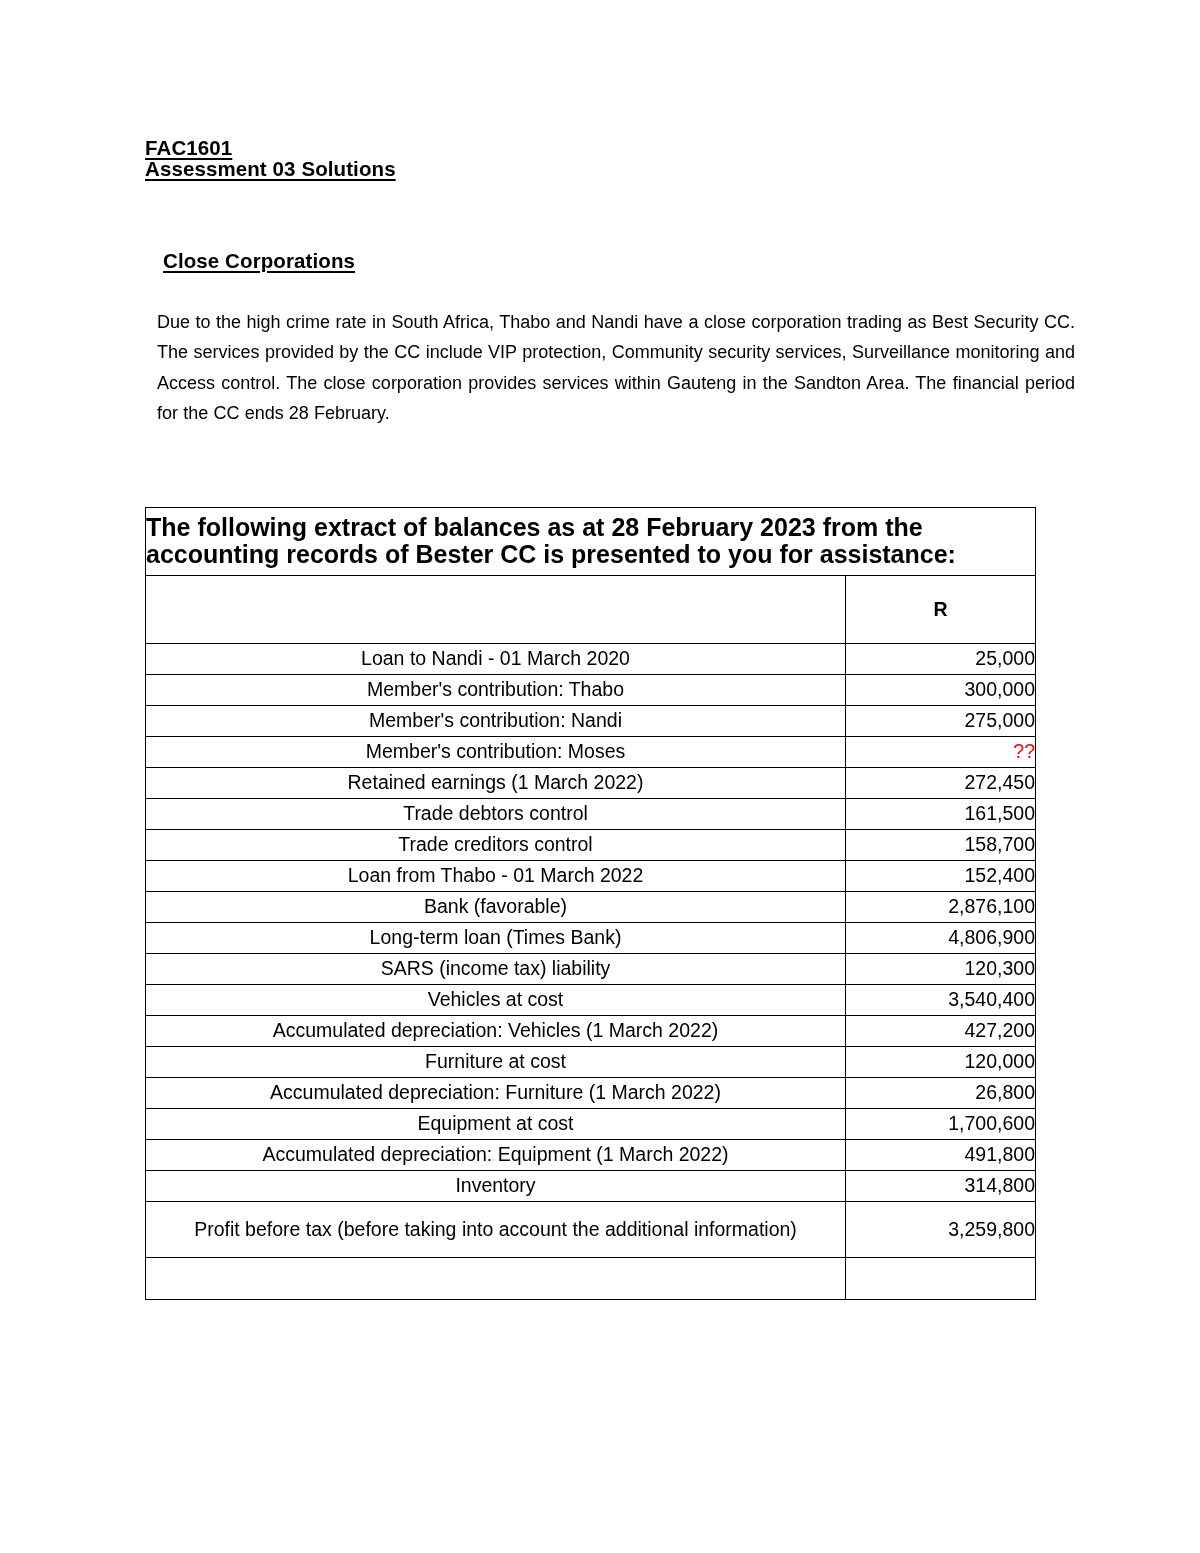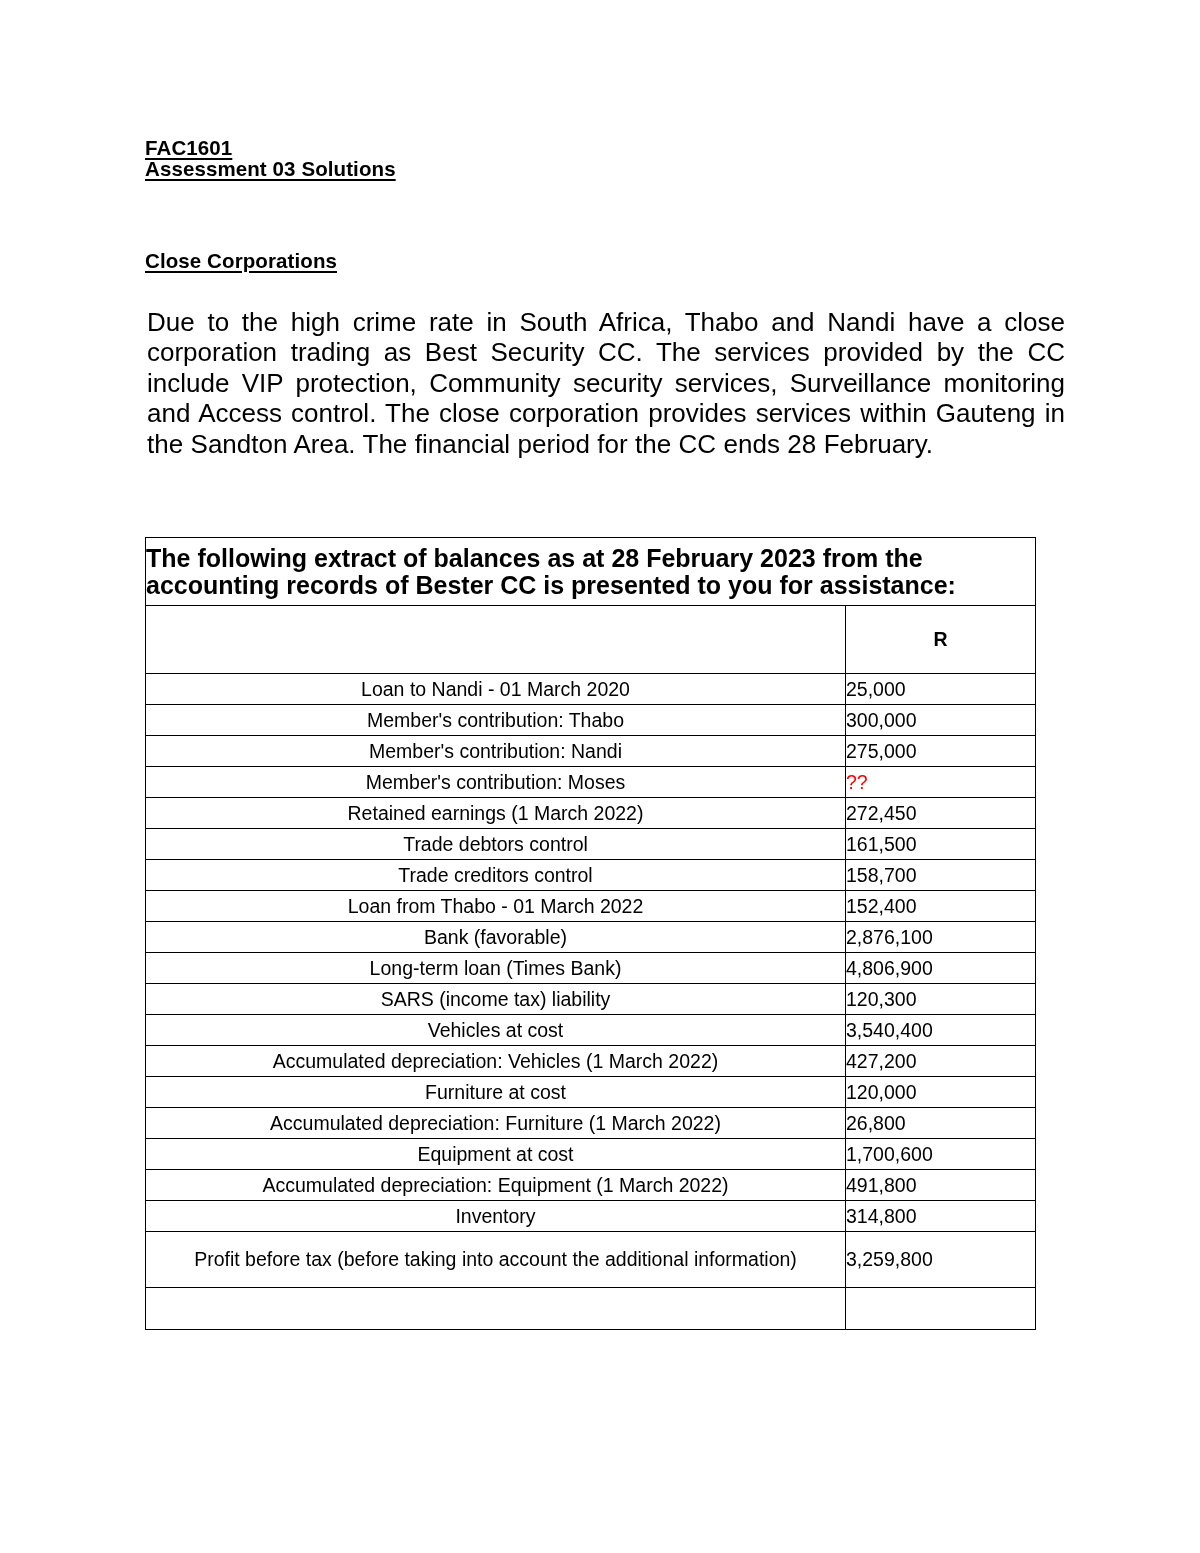--- a/index.html
+++ b/index.html
@@ -40,27 +40,27 @@
     margin: 0;
     padding: 0;
   }
   .doc-heading > span {
     text-decoration: underline;
     text-underline-offset: 3px;
     text-decoration-thickness: 2px;
   }
   .h-course { margin-bottom: 0; }
   .h-assessment { }
-  .h-section { margin-top: 72px; }
+  .h-section { margin-top: 72px; margin-left: 18px; }
 
   
   .intro-paragraph {
-    margin: 2px;
+    margin: 12px;
     margin-top: 35px;
-    font-size: 26px;
+    font-size: 18px;
     line-height: 30.5px;
     text-align: justify;
     text-justify: inter-word;
     width: 918px;
     word-spacing: 0.2px;
   }
 
   
   .balances-table-wrap {
     margin-top: 78px;
@@ -80,20 +80,21 @@
   .col-desc { width: 700px; }
   .col-val  { width: 190px; }
 
   td.desc {
     padding: 3px 0 3px 9px;
     text-align: center;
     line-height: 25px;
   }
   td.val {
     padding: 3px 9px 3px 0;
+    text-align: right;
     line-height: 25px;
   }
 
   
   td.banner {
     font-weight: bold;
     font-size: 25px;
     line-height: 27px;
     padding: 9px 10px 10px 10px;
     height: 68px;

